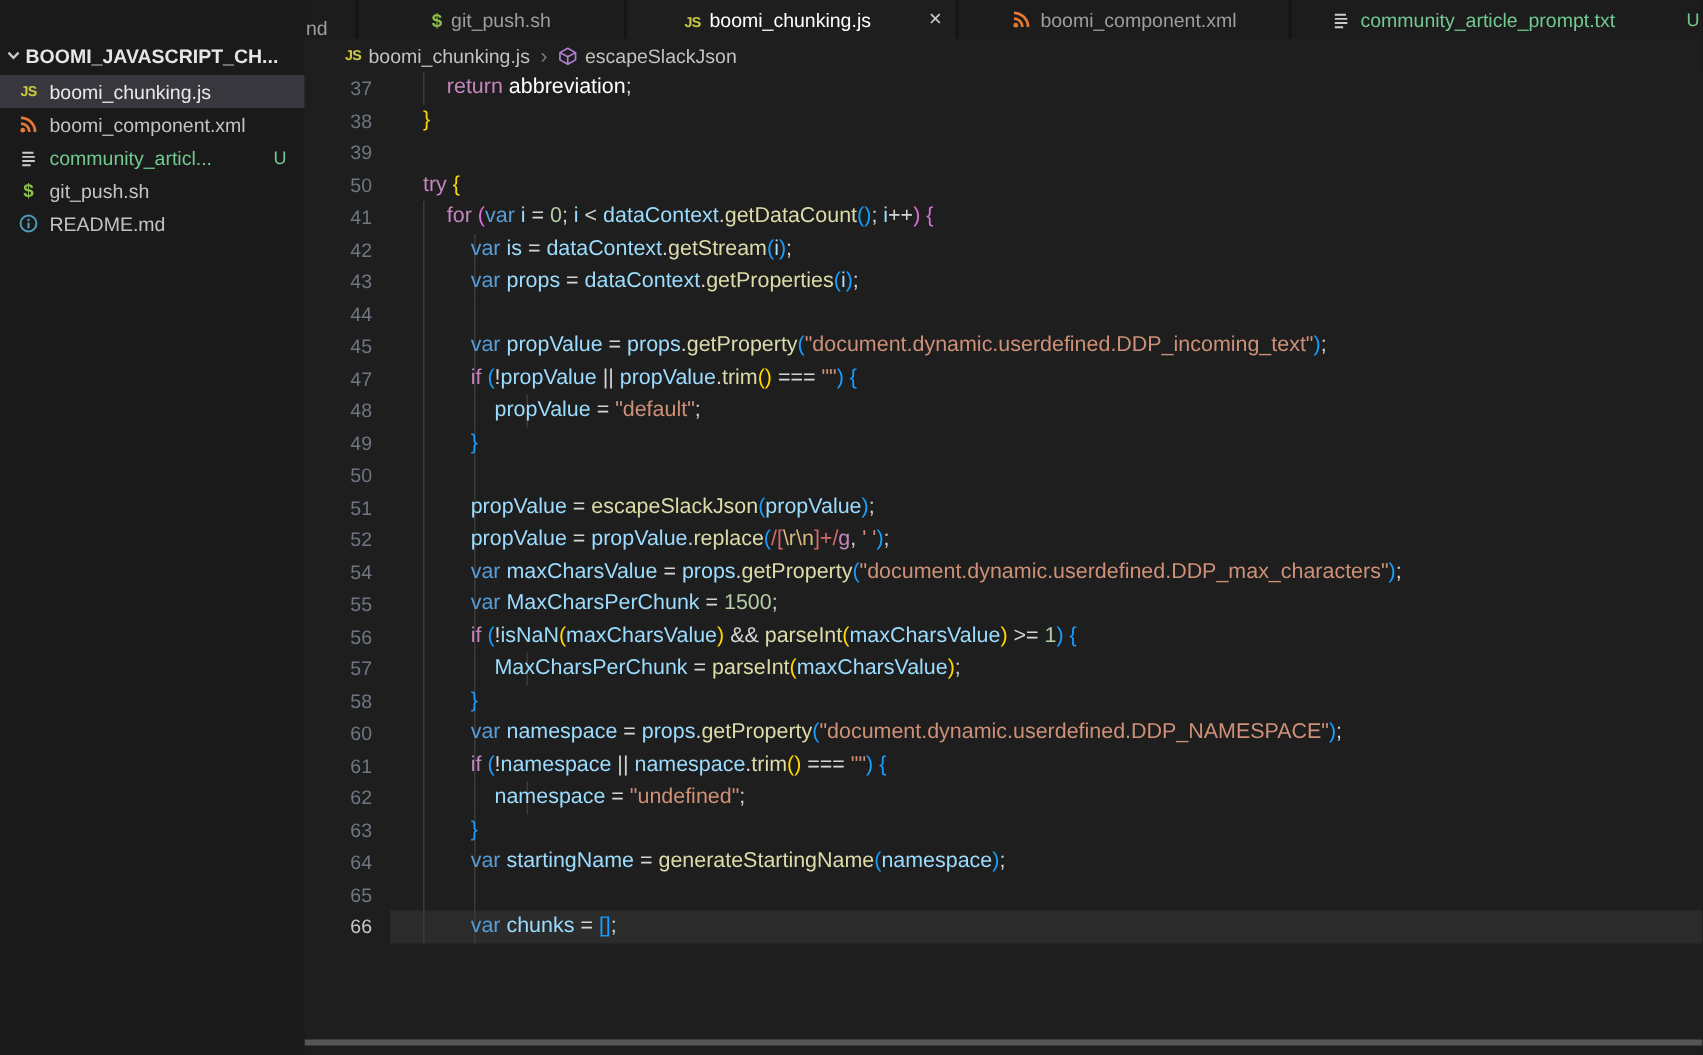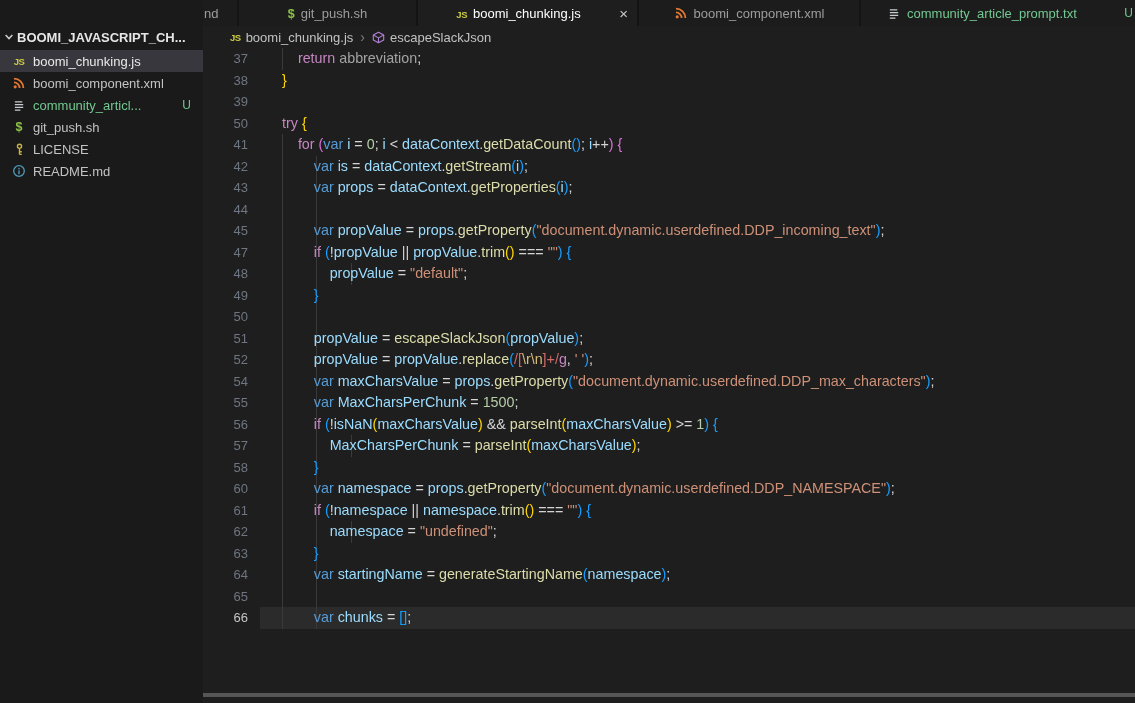--- a/index.html
+++ b/index.html
@@ -30,21 +30,21 @@
   .dollar { font-weight:bold; font-size:12.5px; }
 
   
   .editor { position:absolute; left:203px; top:0; width:932px; height:703px; background:#1E1E1E; }
 
   
   .tabbar { height:26px; background:#141414; display:flex; gap:2px; overflow:hidden; }
   .tab { flex:none; background:#1C1C1C; color:#9D9D9D; font-size:13px; display:flex; align-items:center;
          justify-content:center; gap:6px; position:relative; cursor:pointer; white-space:nowrap; }
   .tab.active { background:#1E1E1E; color:#FFFFFF; }
-  .tab:nth-child(1){ width:34px; justify-content:flex-start; padding-left:1px; }
+  .tab:nth-child(1){ width:34px; justify-content:flex-start; padding-left:1px;align-items:flex-end; }
   .tab:nth-child(2){ width:177px; }
   .tab:nth-child(3){ width:219px; padding-right:18px; }
   .tab:nth-child(4){ width:220px; }
   .tab:nth-child(5){ width:300px; justify-content:flex-start; padding-left:27px; }
   .tab .close { position:absolute; right:9px; top:50%; transform:translateY(-50%); color:#C8C8C8; font-size:15px; }
   .tab .badge { position:absolute; right:28px; top:50%; transform:translateY(-50%); font-size:12px; }
 
   
   .breadcrumb { height:22px; display:flex; align-items:center; padding-left:27px; gap:6px;
                 font-size:13px; color:#C2C2C2; background:#1E1E1E; }
@@ -102,29 +102,20 @@
         <span class="badge git-green">U</span>
       </div>
       <div class="file-row">
         <span class="file-icon">
           <span class="dollar" style="color:#8DC149">$</span>
         </span>
         <span>git_push.sh</span>
       </div>
       <div class="file-row">
         <span class="file-icon">
-          <svg width="13" height="13" viewBox="0 0 14 14">
-            <circle cx="7" cy="3.6" r="2.2" stroke="#CBB548" stroke-width="1.5" fill="none"></circle>
-            <path d="M7 5.8 V12.3 M7 9.4 h2.4 M7 12.3 h2.4" stroke="#CBB548" stroke-width="1.5" fill="none"></path>
-          </svg>
-        </span>
-        <span>LICENSE</span>
-      </div>
-      <div class="file-row">
-        <span class="file-icon">
           <svg width="14" height="14" viewBox="0 0 14 14">
             <circle cx="7" cy="7" r="5.3" stroke="#519ABA" stroke-width="1.3" fill="none"></circle>
             <rect x="6.3" y="3.9" width="1.4" height="1.5" fill="#519ABA"></rect>
             <rect x="6.3" y="6.4" width="1.4" height="3.8" fill="#519ABA"></rect>
           </svg>
         </span>
         <span>README.md</span>
       </div>
     </div>
 </div>
@@ -174,21 +165,21 @@
       <span id="bc-method">
           <svg width="13" height="13" viewBox="0 0 14 14">
             <path d="M7 1.3 L12.6 4.4 V9.6 L7 12.7 L1.4 9.6 V4.4 Z M1.4 4.4 L7 7.4 L12.6 4.4 M7 7.4 V12.7" stroke="#B180D7" stroke-width="1.2" fill="none" stroke-linejoin="round"></path>
           </svg>
         </span>
       <span>escapeSlackJson</span>
     </span>
   </div>
 
   <div class="code-area" id="code-area">
-      <div class="line"><span class="guide" style="left: 79px;"></span><span class="ln">37</span><span class="lc"><span style="color: rgb(212, 212, 212);">    </span><span style="color: rgb(197, 134, 192);">return</span><span style="color: rgb(212, 212, 212);"> </span><span style="color: #a3a3a3;">abbreviation</span><span style="color: rgb(212, 212, 212);">;</span></span></div>
+      <div class="line"><span class="guide" style="left: 79px;"></span><span class="ln">37</span><span class="lc"><span style="color: rgb(212, 212, 212);">    </span><span style="color: rgb(197, 134, 192);">return</span><span style="color: rgb(212, 212, 212);"> </span><span style="color: #ffffff;">abbreviation</span><span style="color: rgb(212, 212, 212);">;</span></span></div>
       <div class="line"><span class="ln">38</span><span class="lc"><span style="color: rgb(255, 215, 0);">}</span></span></div>
       <div class="line"><span class="ln">39</span><span class="lc"></span></div>
       <div class="line"><span class="ln">50</span><span class="lc"><span style="color: rgb(197, 134, 192);">try</span><span style="color: rgb(212, 212, 212);"> </span><span style="color: rgb(255, 215, 0);">{</span></span></div>
       <div class="line"><span class="guide" style="left: 79px;"></span><span class="ln">41</span><span class="lc"><span style="color: rgb(212, 212, 212);">    </span><span style="color: rgb(197, 134, 192);">for</span><span style="color: rgb(212, 212, 212);"> </span><span style="color: rgb(218, 112, 214);">(</span><span style="color: rgb(86, 156, 214);">var</span><span style="color: rgb(212, 212, 212);"> </span><span style="color: rgb(156, 220, 254);">i</span><span style="color: rgb(212, 212, 212);"> = </span><span style="color: rgb(181, 206, 168);">0</span><span style="color: rgb(212, 212, 212);">; </span><span style="color: rgb(156, 220, 254);">i</span><span style="color: rgb(212, 212, 212);"> &lt; </span><span style="color: rgb(156, 220, 254);">dataContext</span><span style="color: rgb(212, 212, 212);">.</span><span style="color: rgb(220, 220, 170);">getDataCount</span><span style="color: rgb(23, 159, 255);">()</span><span style="color: rgb(212, 212, 212);">; </span><span style="color: rgb(156, 220, 254);">i</span><span style="color: rgb(212, 212, 212);">++</span><span style="color: rgb(218, 112, 214);">)</span><span style="color: rgb(212, 212, 212);"> </span><span style="color: rgb(218, 112, 214);">{</span></span></div>
       <div class="line"><span class="guide" style="left: 79px;"></span><span class="guide" style="left: 113.428px;"></span><span class="ln">42</span><span class="lc"><span style="color: rgb(212, 212, 212);">        </span><span style="color: rgb(86, 156, 214);">var</span><span style="color: rgb(212, 212, 212);"> </span><span style="color: rgb(156, 220, 254);">is</span><span style="color: rgb(212, 212, 212);"> = </span><span style="color: rgb(156, 220, 254);">dataContext</span><span style="color: rgb(212, 212, 212);">.</span><span style="color: rgb(220, 220, 170);">getStream</span><span style="color: rgb(23, 159, 255);">(</span><span style="color: rgb(156, 220, 254);">i</span><span style="color: rgb(23, 159, 255);">)</span><span style="color: rgb(212, 212, 212);">;</span></span></div>
       <div class="line"><span class="guide" style="left: 79px;"></span><span class="guide" style="left: 113.428px;"></span><span class="ln">43</span><span class="lc"><span style="color: rgb(212, 212, 212);">        </span><span style="color: rgb(86, 156, 214);">var</span><span style="color: rgb(212, 212, 212);"> </span><span style="color: rgb(156, 220, 254);">props</span><span style="color: rgb(212, 212, 212);"> = </span><span style="color: rgb(156, 220, 254);">dataContext</span><span style="color: rgb(212, 212, 212);">.</span><span style="color: rgb(220, 220, 170);">getProperties</span><span style="color: rgb(23, 159, 255);">(</span><span style="color: rgb(156, 220, 254);">i</span><span style="color: rgb(23, 159, 255);">)</span><span style="color: rgb(212, 212, 212);">;</span></span></div>
       <div class="line"><span class="guide" style="left: 79px;"></span><span class="guide" style="left: 113.428px;"></span><span class="ln">44</span><span class="lc"></span></div>
       <div class="line"><span class="guide" style="left: 79px;"></span><span class="guide" style="left: 113.428px;"></span><span class="ln">45</span><span class="lc"><span style="color: rgb(212, 212, 212);">        </span><span style="color: rgb(86, 156, 214);">var</span><span style="color: rgb(212, 212, 212);"> </span><span style="color: rgb(156, 220, 254);">propValue</span><span style="color: rgb(212, 212, 212);"> = </span><span style="color: rgb(156, 220, 254);">props</span><span style="color: rgb(212, 212, 212);">.</span><span style="color: rgb(220, 220, 170);">getProperty</span><span style="color: rgb(23, 159, 255);">(</span><span style="color: rgb(206, 145, 120);">"document.dynamic.userdefined.DDP_incoming_text"</span><span style="color: rgb(23, 159, 255);">)</span><span style="color: rgb(212, 212, 212);">;</span></span></div>
       <div class="line"><span class="guide" style="left: 79px;"></span><span class="guide" style="left: 113.428px;"></span><span class="ln">47</span><span class="lc"><span style="color: rgb(212, 212, 212);">        </span><span style="color: rgb(197, 134, 192);">if</span><span style="color: rgb(212, 212, 212);"> </span><span style="color: rgb(23, 159, 255);">(</span><span style="color: rgb(212, 212, 212);">!</span><span style="color: rgb(156, 220, 254);">propValue</span><span style="color: rgb(212, 212, 212);"> || </span><span style="color: rgb(156, 220, 254);">propValue</span><span style="color: rgb(212, 212, 212);">.</span><span style="color: rgb(220, 220, 170);">trim</span><span style="color: rgb(255, 215, 0);">()</span><span style="color: rgb(212, 212, 212);"> === </span><span style="color: rgb(206, 145, 120);">""</span><span style="color: rgb(23, 159, 255);">)</span><span style="color: rgb(212, 212, 212);"> </span><span style="color: rgb(23, 159, 255);">{</span></span></div>
       <div class="line"><span class="guide" style="left: 79px;"></span><span class="guide" style="left: 113.428px;"></span><span class="guide" style="left: 147.856px;"></span><span class="ln">48</span><span class="lc"><span style="color: rgb(212, 212, 212);">            </span><span style="color: rgb(156, 220, 254);">propValue</span><span style="color: rgb(212, 212, 212);"> = </span><span style="color: rgb(206, 145, 120);">"default"</span><span style="color: rgb(212, 212, 212);">;</span></span></div>

